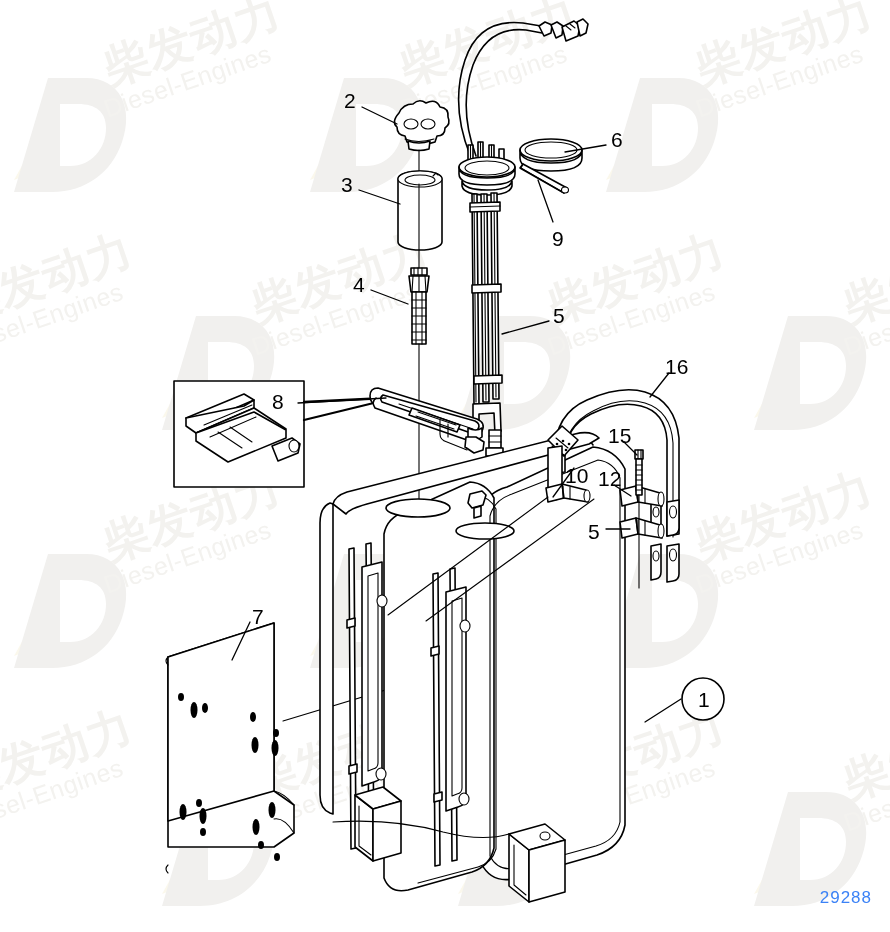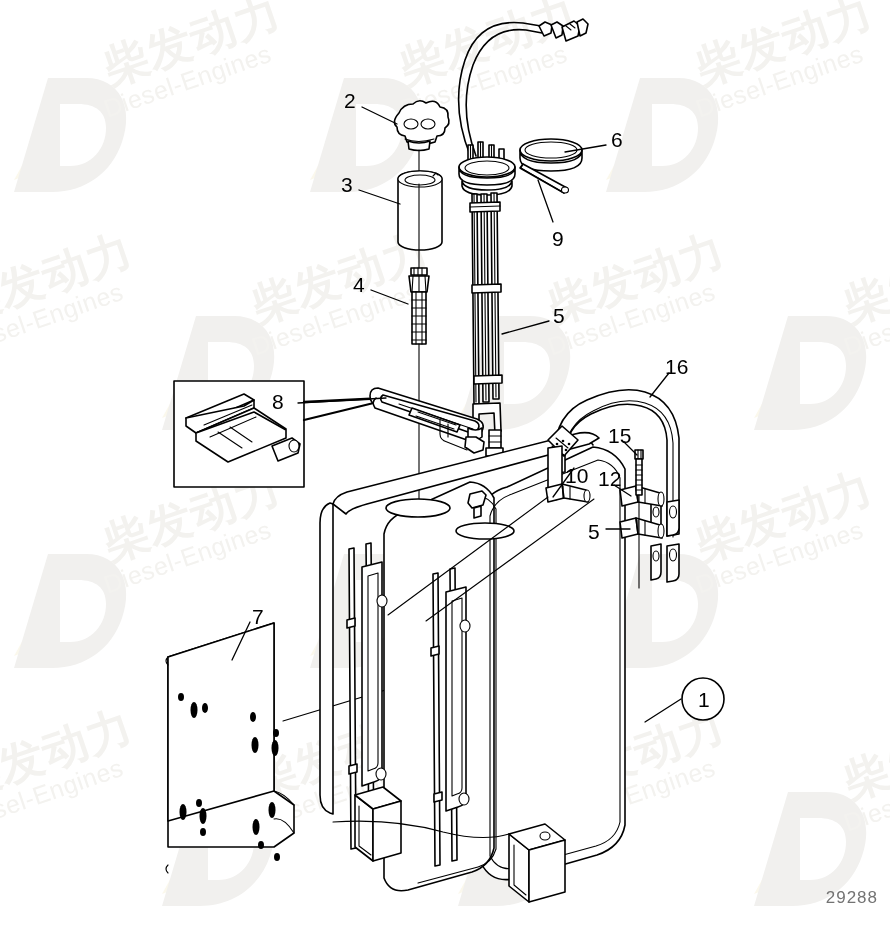--- a/index.html
+++ b/index.html
@@ -39,23 +39,23 @@
   
   #drawing{position:absolute;left:0;top:0;width:890px;height:932px;z-index:10;}
   
   .num{
     position:absolute;z-index:20;
     font-family:"Liberation Sans", sans-serif;
     font-size:21px;color:#000;line-height:1;
     user-select:none;
   }
   .dwgno{
-    position:absolute;z-index:20;right:12px;bottom:24px;
+    position:absolute;z-index:20;right:18px;bottom:24px;
     font-family:"Liberation Sans", sans-serif;
-    font-size:17px;letter-spacing:1px;color:#737373;
+    font-size:17px;letter-spacing:1px;color:#3b82f6;
   }
 </style>
 </head>
 <body>
 
 <div id="page">
 
   <div id="watermark">
       <div class="wm-tile" style="left: -148px; top: -238px;"></div>
       <div class="wm-tile" style="left: 148px; top: -238px;"></div>

